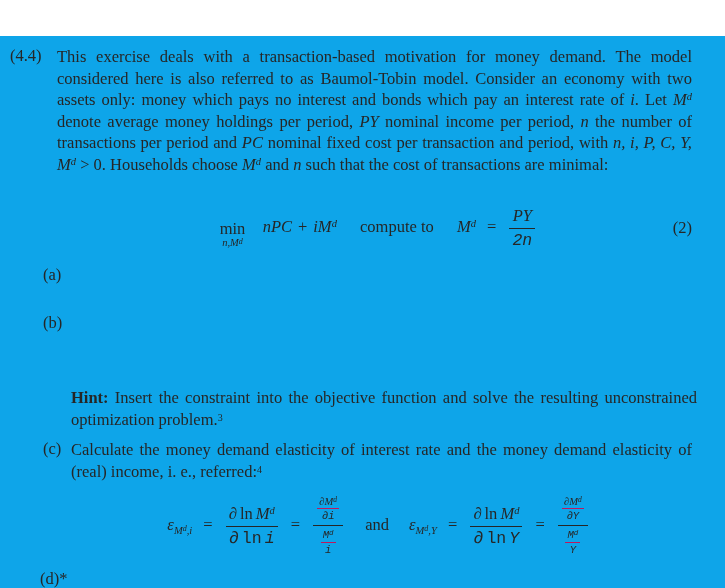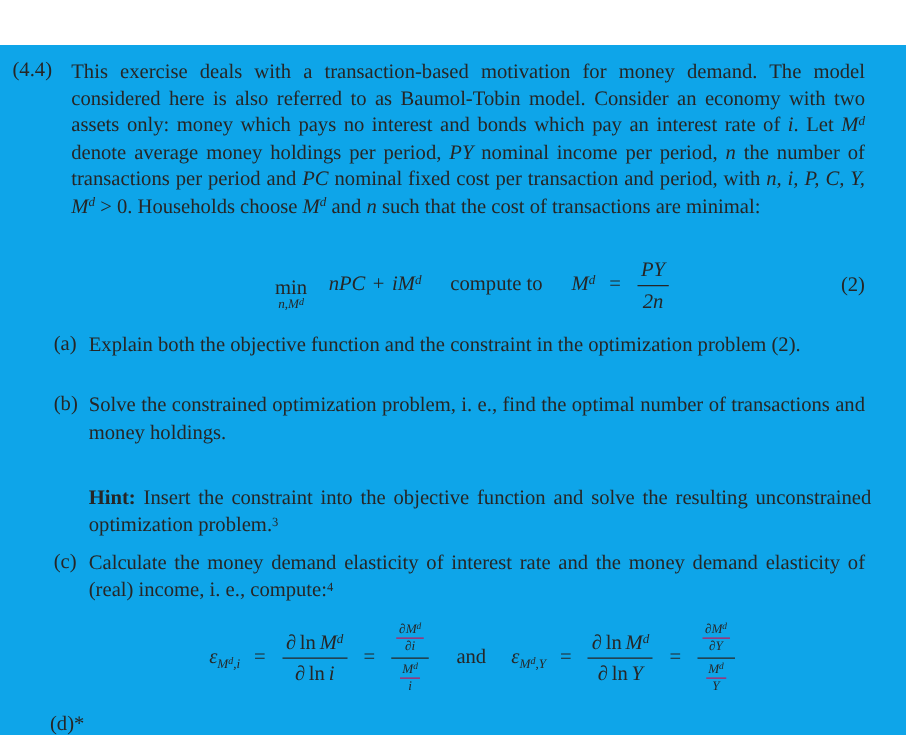--- a/index.html
+++ b/index.html
@@ -53,21 +53,21 @@
   .mop .munder .msup3 { vertical-align: 2px; }
 
   .binop { margin: 0 6px; }
   .subjto { margin: 0 19px; }
   .rel { margin: 0 7px; }
   .andword { margin: 0 16px; }
   .gap8 { display: inline-block; width: 9px; }
 
   .frac { display: inline-block; text-align: center; vertical-align: middle; margin: 0 2px; }
   .frac > .num { display: block; padding: 0 3px 2px; border-bottom: 1.4px solid #262626; }
-  .frac > .den { display: block; padding: 2px 3px 0; }
+  .frac > .den { display: block; padding: 2px 3px 0; font-family: Liberation Mono, monospace; }
   .sfrac { font-size: 10.5px; margin: 0; }
   .sfrac > .num { padding: 0 2px 1px; border-bottom: 1px solid #be185d; }
   .sfrac > .den { padding: 1px 2px 0; }
   .sfrac .msup { font-size: 7.5px; vertical-align: 3px; }
   .bigf > .num { padding: 0 4px 3px; }
   .bigf > .den { padding: 3px 4px 0; }
   .opname { font-style: normal; margin: 0 3px; }
 </style>
 </head>
 <body>
@@ -93,33 +93,31 @@
       <span class="frac">
         <span class="num"><i>PY</i></span>
         <span class="den"><i>2n</i></span>
       </span>
     </span>
     <span class="eqtag">(2)</span>
   </div>
 
   <div class="item item-a">
     <span class="ilabel">(a)</span>
-    <div class="body"><span>Explain both the objective function and the constraint in the optimization problem (2).</span></div>
   </div>
 
   <div class="item item-b">
     <span class="ilabel">(b)</span>
-    <div class="body"><span>Solve the constrained optimization problem, i. e., find the optimal number of transactions and money holdings.</span></div>
   </div>
 
   <div class="hint"><b>Hint:</b><span> Insert the constraint into the objective function and solve the resulting unconstrained optimization problem.</span><sup class="fnsup">3</sup></div>
 
   <div class="item item-c">
     <span class="ilabel">(c)</span>
-    <div class="body"><span>Calculate the money demand elasticity of interest rate and the money demand elasticity of (real) income, i. e., compute:</span><sup class="fnsup">4</sup></div>
+    <div class="body"><span>Calculate the money demand elasticity of interest rate and the money demand elasticity of (real) income, i. e., referred:</span><sup class="fnsup">4</sup></div>
   </div>
 
   <div class="eqrow elast">
     <span>
       <span><i>ε</i><span class="msub"><i>M</i><sup class="msup3">d</sup><span>,i</span></span></span>
       <span class="rel">=</span>
       <span class="frac">
         <span class="num"><i>∂</i><span class="opname">ln</span><i>M</i><sup class="msup">d</sup></span>
         <span class="den"><i>∂</i><span class="opname">ln</span><i>i</i></span>
       </span>

